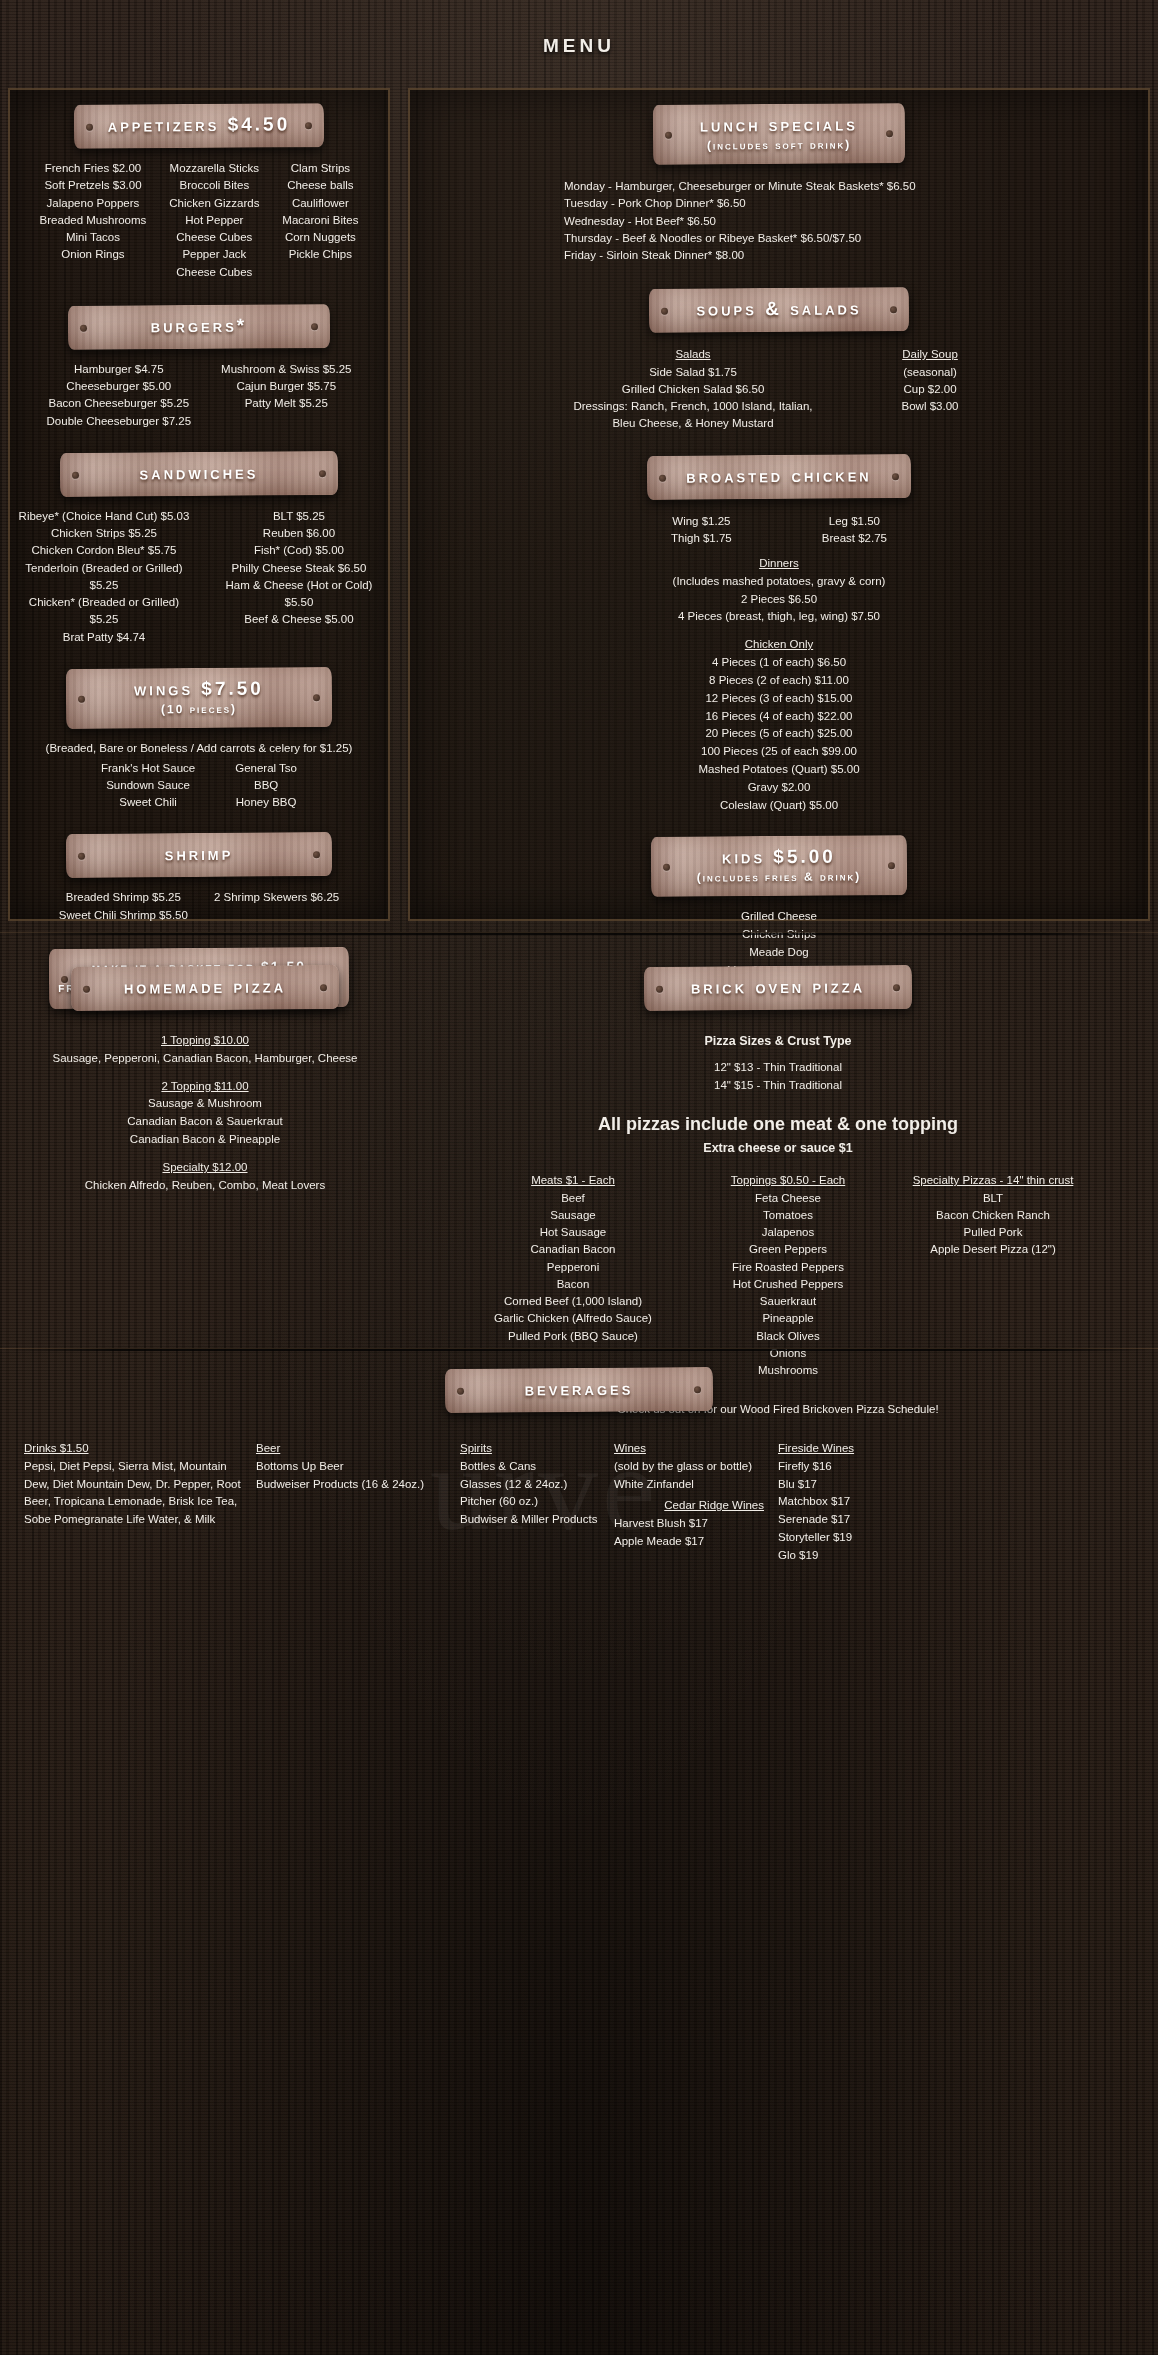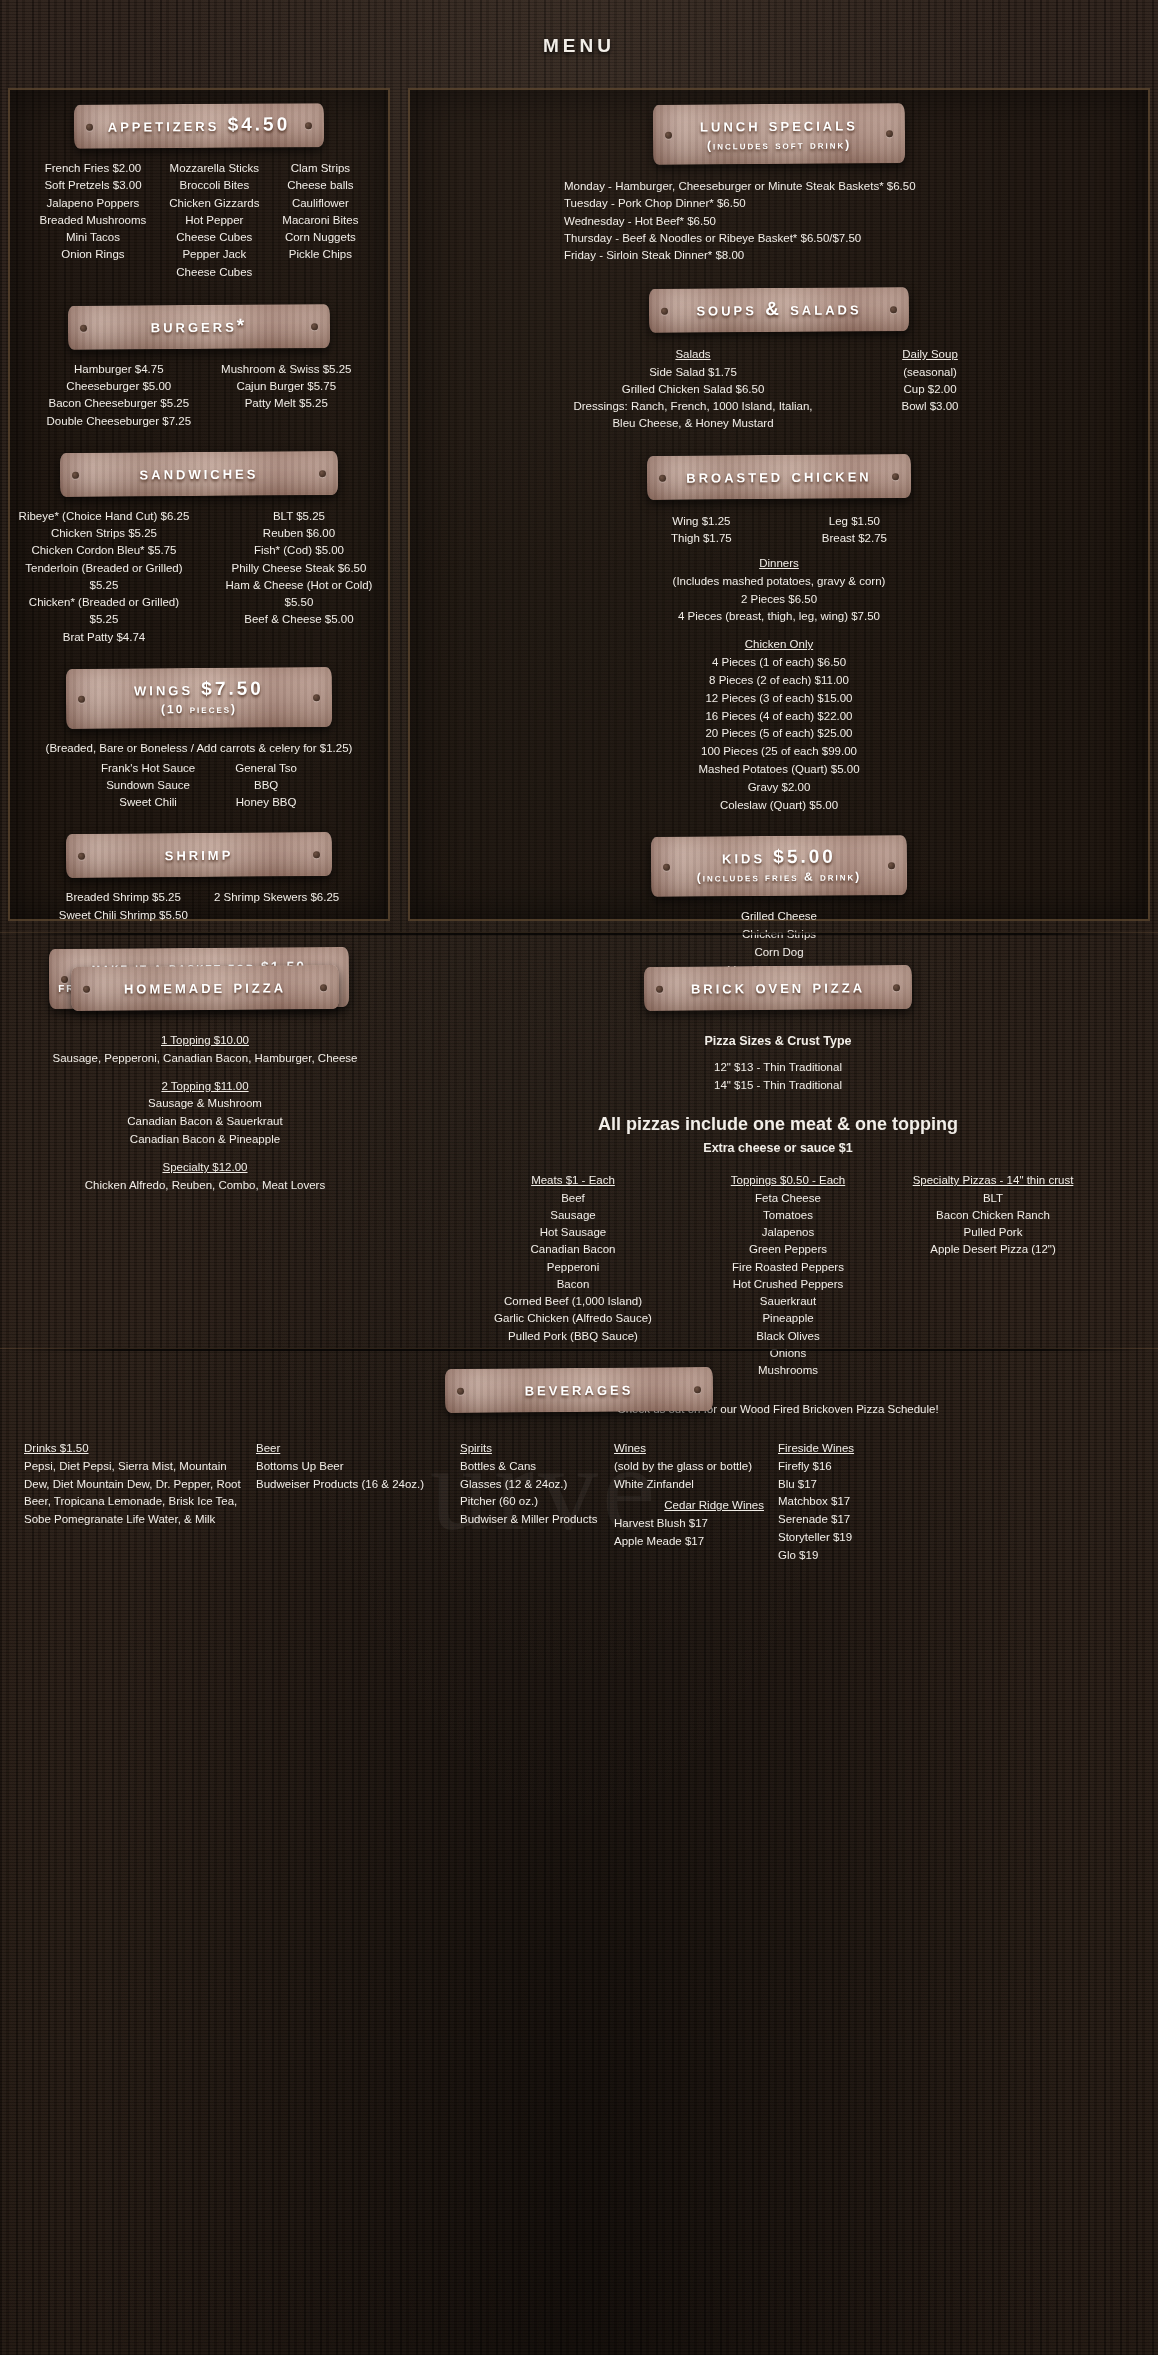--- a/index.html
+++ b/index.html
@@ -187,21 +187,21 @@
         <li>Cajun Burger $5.75</li>
         <li>Patty Melt $5.25</li>
       </ul>
     </div>
 
     <div class="sign" style="width:278px; margin-top:22px;">
       <h2>Sandwiches</h2>
     </div>
     <div class="cols sec" style="gap:18px;">
       <ul class="plain col">
-        <li>Ribeye* (Choice Hand Cut) $6.25</li>
+        <li>Ribeye* (Choice Hand Cut) $5.03</li>
         <li>Chicken Strips $5.25</li>
         <li>Chicken Cordon Bleu* $5.75</li>
         <li>Tenderloin (Breaded or Grilled) $5.25</li>
         <li>Chicken* (Breaded or Grilled) $5.25</li>
         <li>Brat Patty $4.74</li>
       </ul>
       <ul class="plain col">
         <li>BLT $5.25</li>
         <li>Reuben $6.00</li>
         <li>Fish* (Cod) $5.00</li>
@@ -314,21 +314,21 @@
       <div>Coleslaw (Quart) $5.00</div>
     </div>
 
     <div class="sign" style="width:256px; margin-top:22px;">
       <h2>Kids $5.00</h2>
       <h3>(Includes Fries &amp; Drink)</h3>
     </div>
     <div class="block sec">
       <div>Grilled Cheese</div>
       <div>Chicken Strips</div>
-      <div>Corn Dog</div>
+      <div>Meade Dog</div>
       <div>Mac &amp; Cheese Bites</div>
     </div>
   </div>
 
   <div class="divider" style="top:932px;"></div>
 
   <div style="position:absolute; left:0; top:948px; width:1158px; height:400px;">
 
     <div style="position:absolute; left:20px; top:18px; width:370px;">
       <div class="sign" style="width:268px;">

